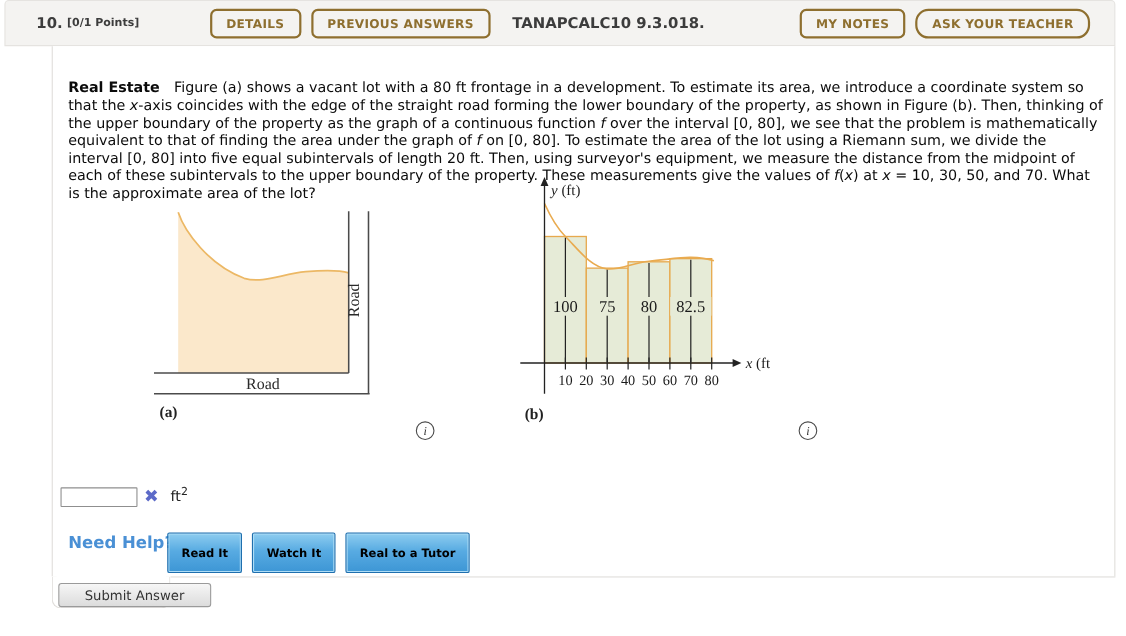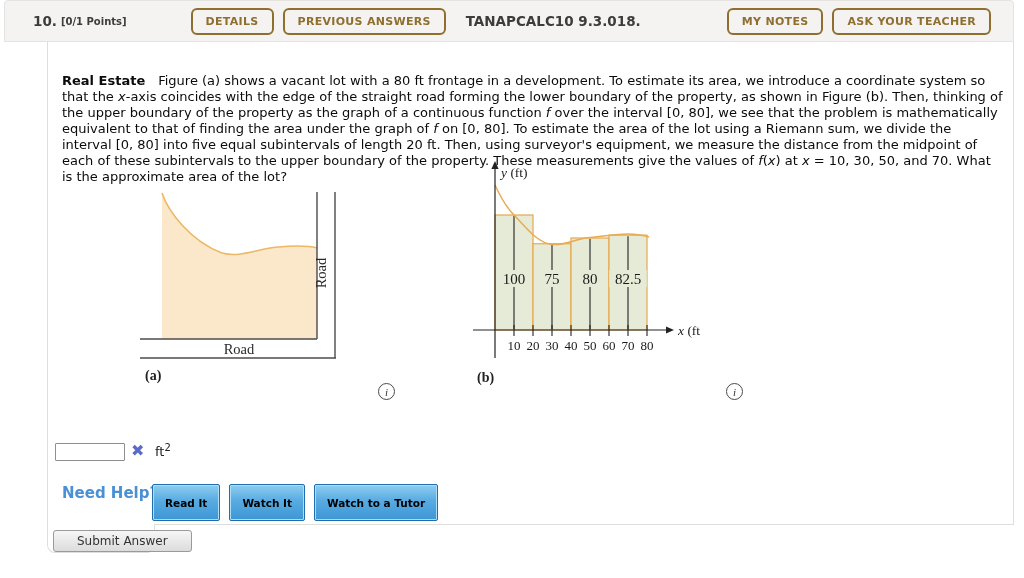--- a/index.html
+++ b/index.html
@@ -72,21 +72,21 @@
 <body>
 
 <div class="qheader">
   <span class="qnum">10.</span>
   <span class="qpoints">[0/1 Points]</span>
   <button class="goldbtn" style="margin-left:64px;">DETAILS</button>
   <button class="goldbtn" style="margin-left:9px;">PREVIOUS ANSWERS</button>
   <span class="src">TANAPCALC10 9.3.018.</span>
   <span class="spacer"></span>
   <button class="goldbtn">MY NOTES</button>
-  <button class="goldbtn" style="margin-left:9px;margin-right:2px;">ASK YOUR TEACHER</button>
+  <button class="goldbtn" style="margin-left:9px;margin-right:2px;border-radius:12px;">ASK YOUR TEACHER</button>
 </div>
 
 <div class="qbody"></div>
 <div class="qbottom"></div>
 <div class="submit-flap"></div>
 
 <div class="ptext"><span class="b">Real Estate</span><span> Figure (a) shows a vacant lot with a 80 ft frontage in a development. To estimate its area, we introduce a coordinate system so that the </span><span class="i">x</span><span>-axis coincides with the edge of the straight road forming the lower boundary of the property, as shown in Figure (b). Then, thinking of the upper boundary of the property as the graph of a continuous function </span><span class="i">f</span><span> over the interval [0, 80], we see that the problem is mathematically equivalent to that of finding the area under the graph of </span><span class="i">f</span><span> on [0, 80]. To estimate the area of the lot using a Riemann sum, we divide the interval [0, 80] into five equal subintervals of length 20 ft. Then, using surveyor's equipment, we measure the distance from the midpoint of each of these subintervals to the upper boundary of the property. These measurements give the values of </span><span class="i">f</span><span>(</span><span class="i">x</span><span>) at </span><span class="i">x</span><span> = 10, 30, 50, and 70. What is the approximate area of the lot?</span></div>
 
 <svg style="position:absolute;left:138px;top:185px;" width="210" height="180" viewBox="0 0 210 180">
   <path d="M24,8 C30,26 52,56 84,68 C102,73 118,64 140,62 C158,60.5 170,60.5 179,63 L179,154 L24,154 Z" fill="#fbe8cb"></path>
@@ -162,16 +162,16 @@
 </div>
 
 <input class="ansinput" type="text" value="" style="">
 <span class="wrongmark" style="color: rgb(92, 106, 200);">✖</span>
 <span class="unit"><span>ft</span><sup>2</sup></span>
 
 <div class="needhelp">Need Help?</div>
 <div class="helpbtns">
   <button class="helpbtn">Read It</button>
   <button class="helpbtn">Watch It</button>
-  <button class="helpbtn">Watch to a Tutor</button>
+  <button class="helpbtn">Real to a Tutor</button>
 </div>
 
 <button class="submitbtn">Submit Answer</button>
 
 </body></html>

